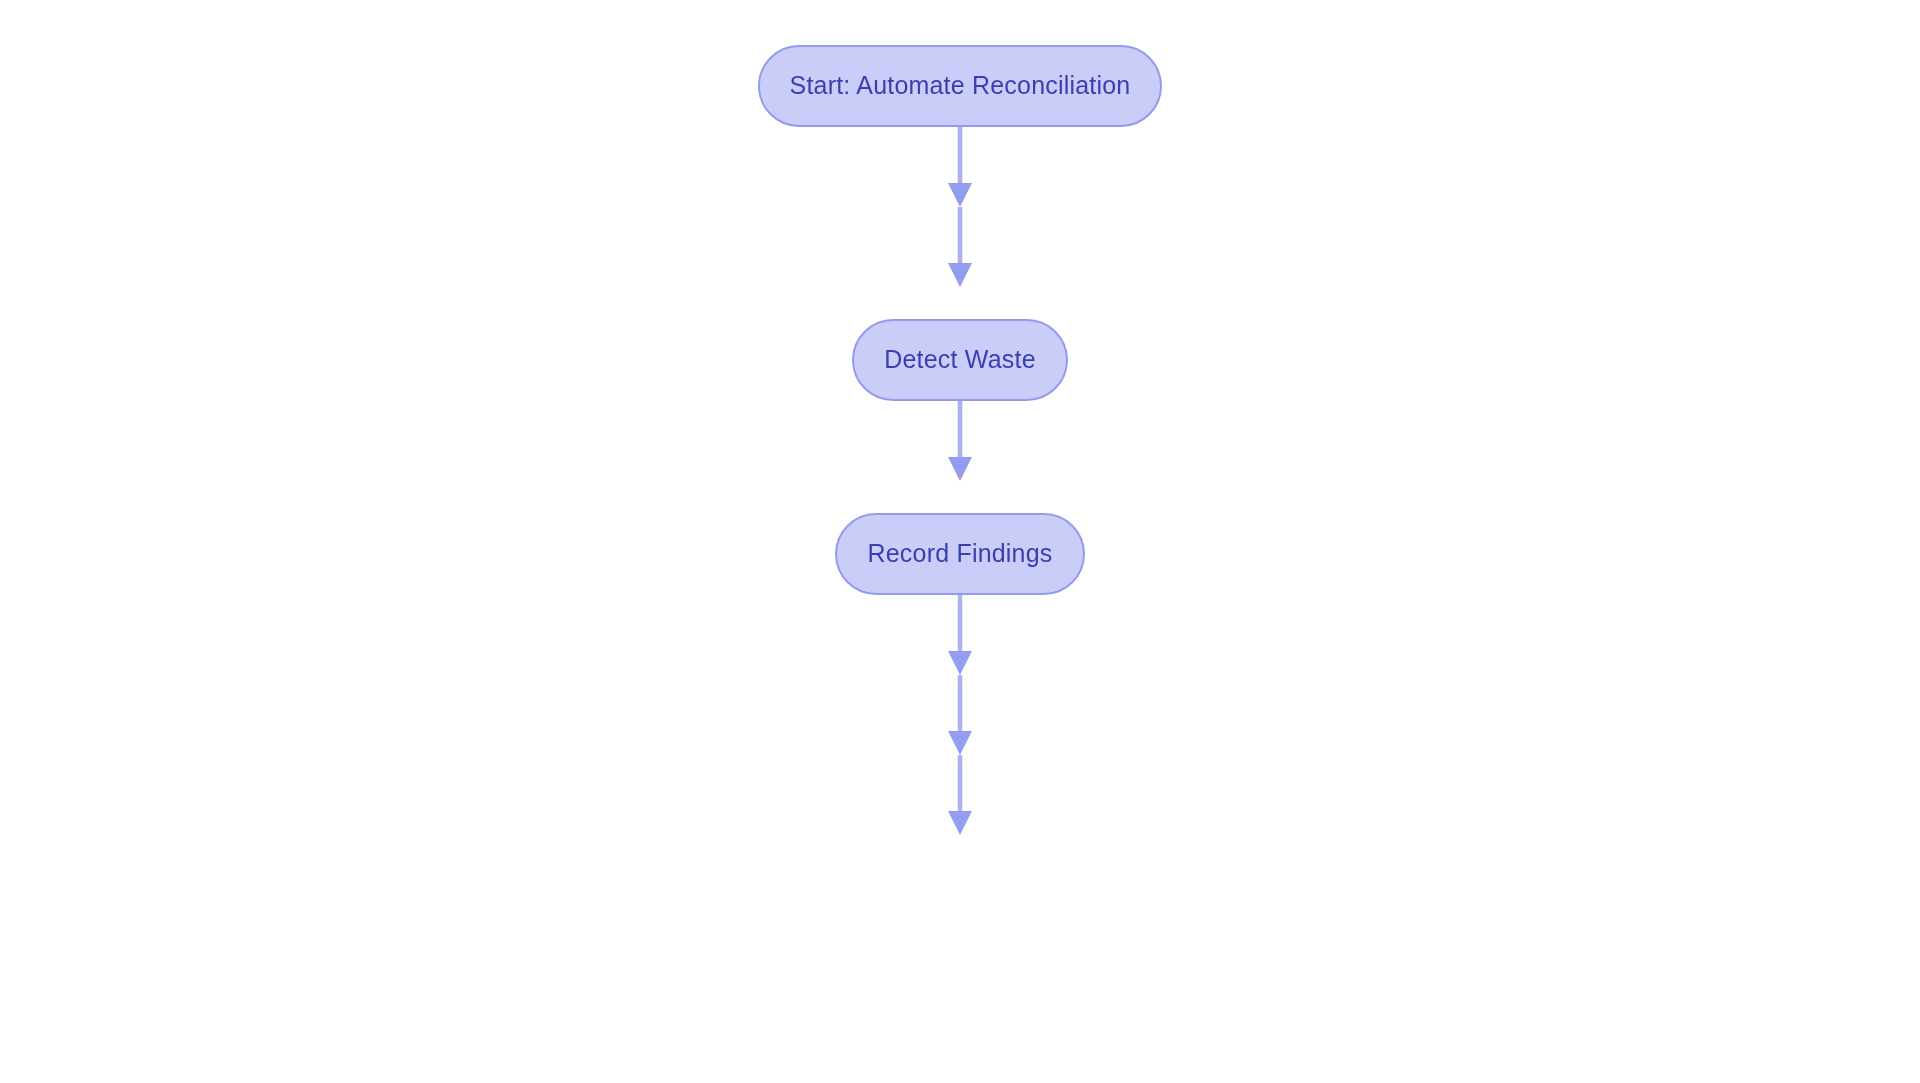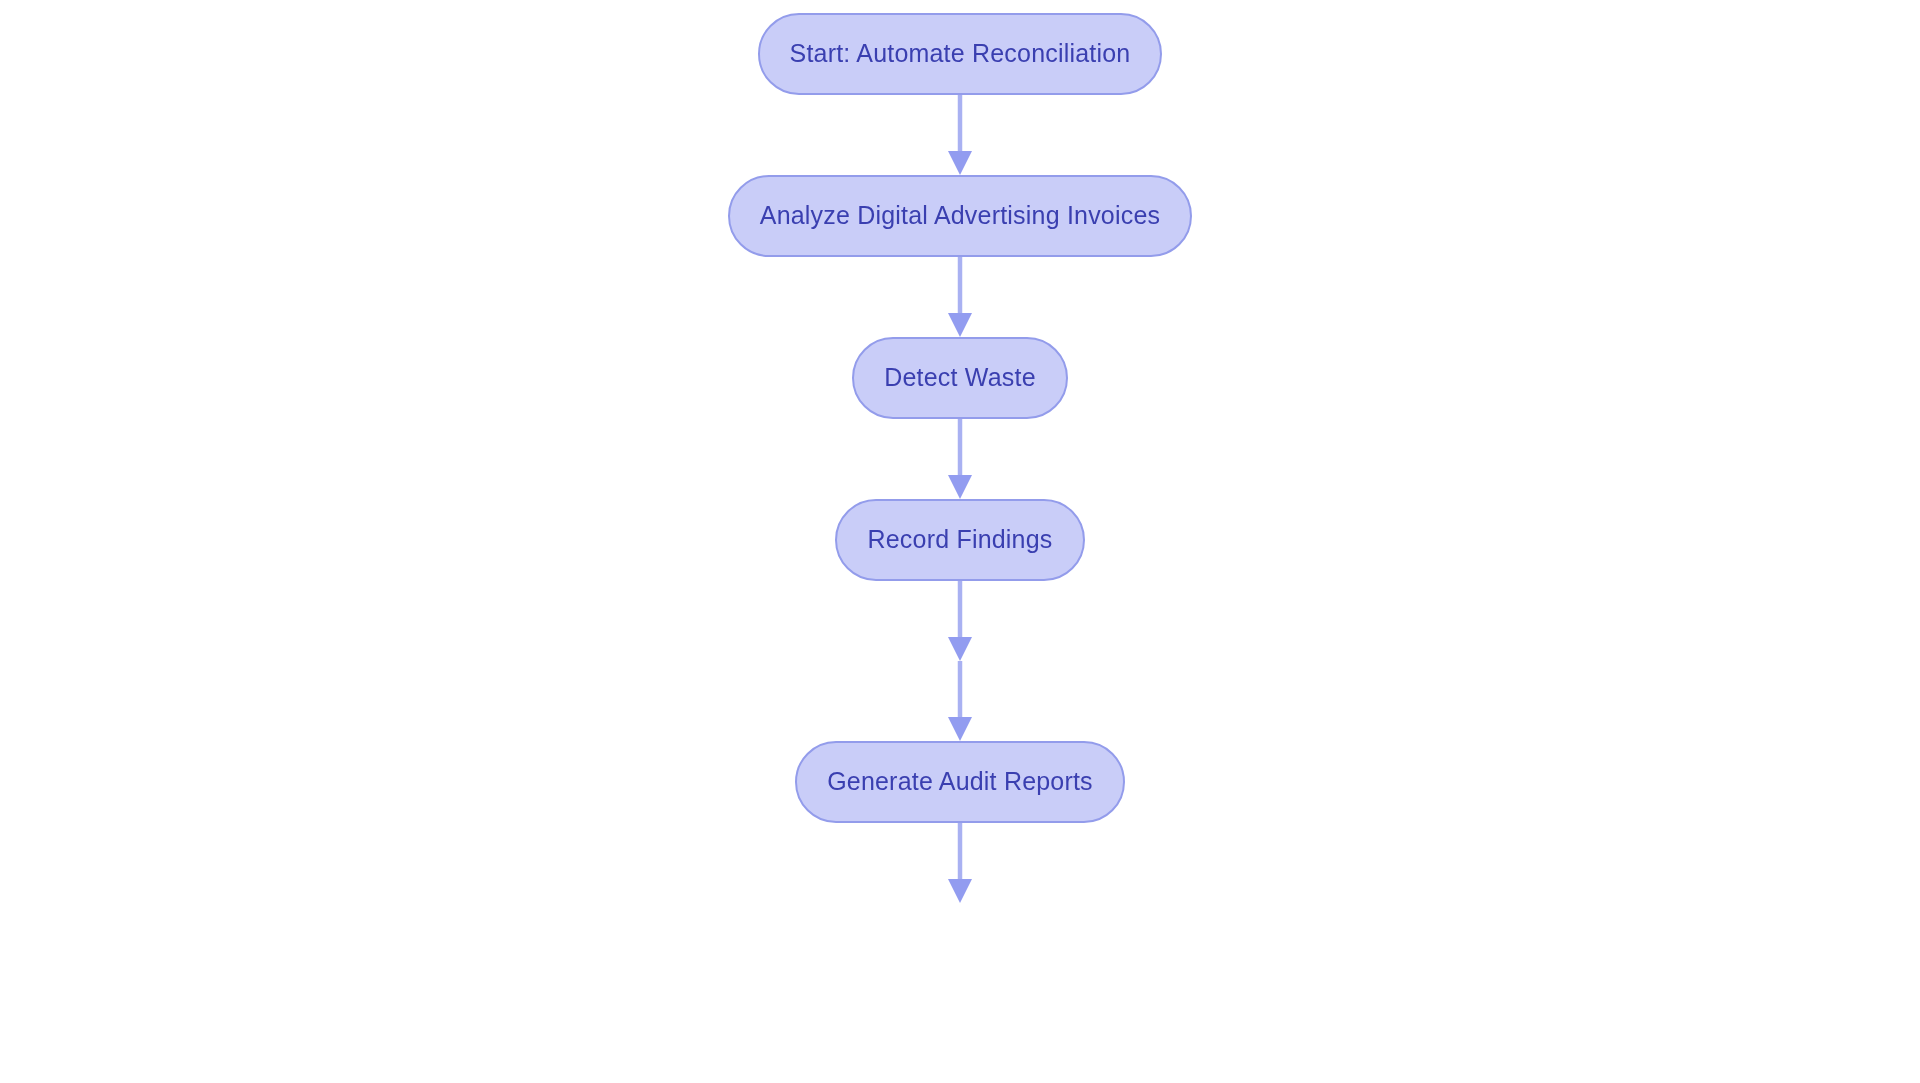--- a/index.html
+++ b/index.html
@@ -29,20 +29,21 @@
   .node {
     height: 82px;
     border-radius: 41px;
     background: var(--node-fill, #c9cdf8);
     border: 2px solid var(--node-border, #939ceb);
     display: flex;
     align-items: center;
     justify-content: center;
     padding: 0 30px;
     flex: 0 0 auto;
+    margin-top: 32px;
   }
   .node-label {
     color: var(--node-text, #3a3fb0);
     font-size: 25px;
     font-weight: 400;
     letter-spacing: 0.2px;
     white-space: nowrap;
     line-height: 1;
     padding-bottom: 2px;
   }
@@ -69,23 +70,20 @@
 
   <div class="node">
     <span class="node-label">Start: Automate Reconciliation</span>
   </div>
 
   <svg class="arrow" width="26" height="80" viewBox="0 0 26 80" aria-hidden="true">
     <line class="arrow-line" x1="13" y1="0" x2="13" y2="58"></line>
     <polygon class="arrow-head" points="1,56 25,56 13,80"></polygon>
   </svg>
 
-  <div class="node">
-    <span class="node-label">Analyze Digital Advertising Invoices</span>
-  </div>
 
   <svg class="arrow" width="26" height="80" viewBox="0 0 26 80" aria-hidden="true">
     <line class="arrow-line" x1="13" y1="0" x2="13" y2="58"></line>
     <polygon class="arrow-head" points="1,56 25,56 13,80"></polygon>
   </svg>
 
   <div class="node">
     <span class="node-label">Detect Waste</span>
   </div>
 
@@ -102,23 +100,20 @@
     <line class="arrow-line" x1="13" y1="0" x2="13" y2="58"></line>
     <polygon class="arrow-head" points="1,56 25,56 13,80"></polygon>
   </svg>
 
 
   <svg class="arrow" width="26" height="80" viewBox="0 0 26 80" aria-hidden="true">
     <line class="arrow-line" x1="13" y1="0" x2="13" y2="58"></line>
     <polygon class="arrow-head" points="1,56 25,56 13,80"></polygon>
   </svg>
 
-  <div class="node">
-    <span class="node-label">Generate Audit Reports</span>
-  </div>
 
   <svg class="arrow" width="26" height="80" viewBox="0 0 26 80" aria-hidden="true">
     <line class="arrow-line" x1="13" y1="0" x2="13" y2="58"></line>
     <polygon class="arrow-head" points="1,56 25,56 13,80"></polygon>
   </svg>
 
 
 </div>
 
 </body></html>

